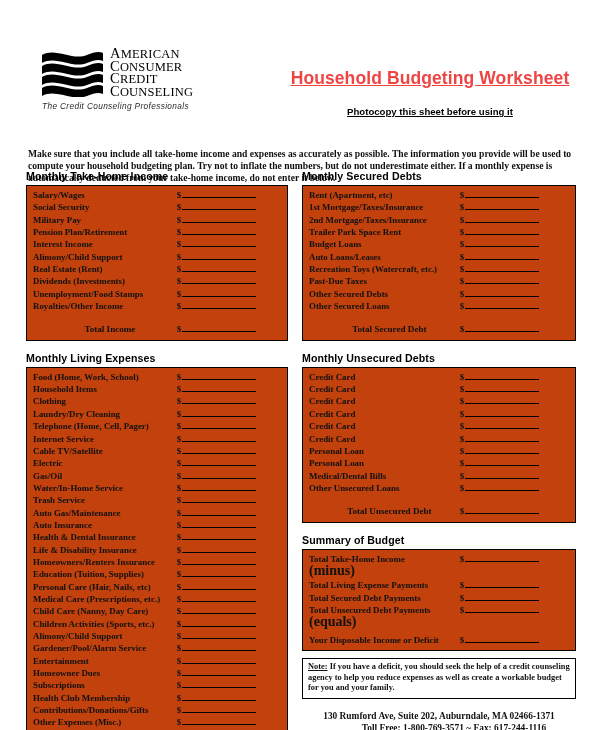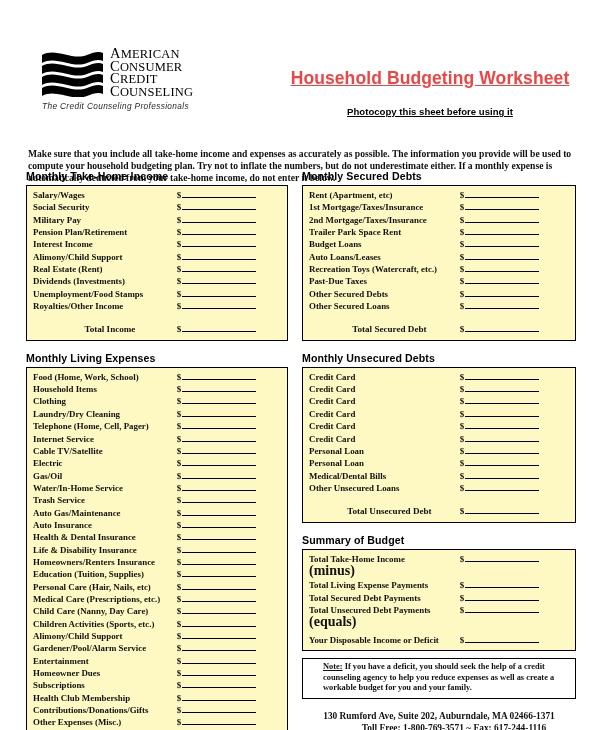--- a/index.html
+++ b/index.html
@@ -123,21 +123,21 @@
     font-size: 10.6px;
     color: #000;
     margin-bottom: 3px;
     letter-spacing: 0.1px;
   }
   .sec-head.spaced { margin-top: 11px; }
 
   .box {
     border: 1.6px solid #000;
     padding: 3px 6px 4px 6px;
-    background: #fef9c3;
+    background: #c2410c;
   }
 
   table.rows {
     width: 100%;
     border-collapse: collapse;
     font-size: 8.9px;
     font-weight: bold;
     color: #111;
   }
   table.rows td {
@@ -179,21 +179,21 @@
     font-size: 14px;
     font-weight: bold;
     color: #111;
     padding-left: 88px;
     line-height: 10px;
   }
   tr.summary-spacer td { height: 5px; }
 
   .note-box {
     border: 1.6px solid #000;
-    padding: 3px 5px 4px 20px;
+    padding: 3px 5px 4px 5px;
     margin-top: 7px;
     font-size: 8.4px;
     font-weight: bold;
     line-height: 10.7px;
     color: #111;
   }
   .note-box .note-lead {
     text-decoration: underline;
   }
 

